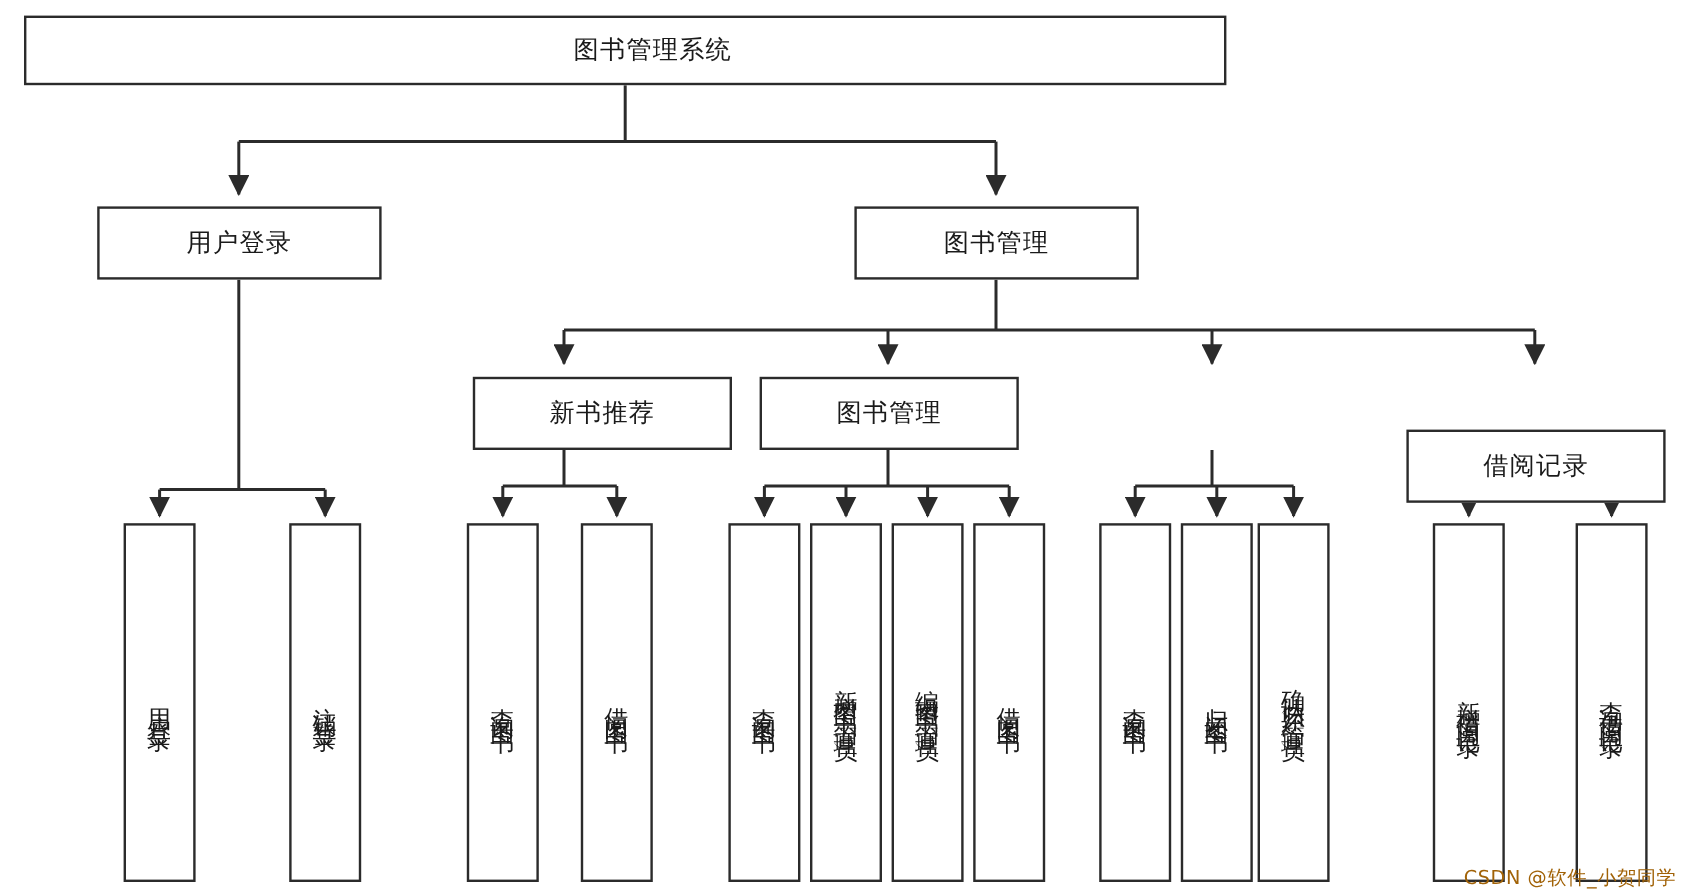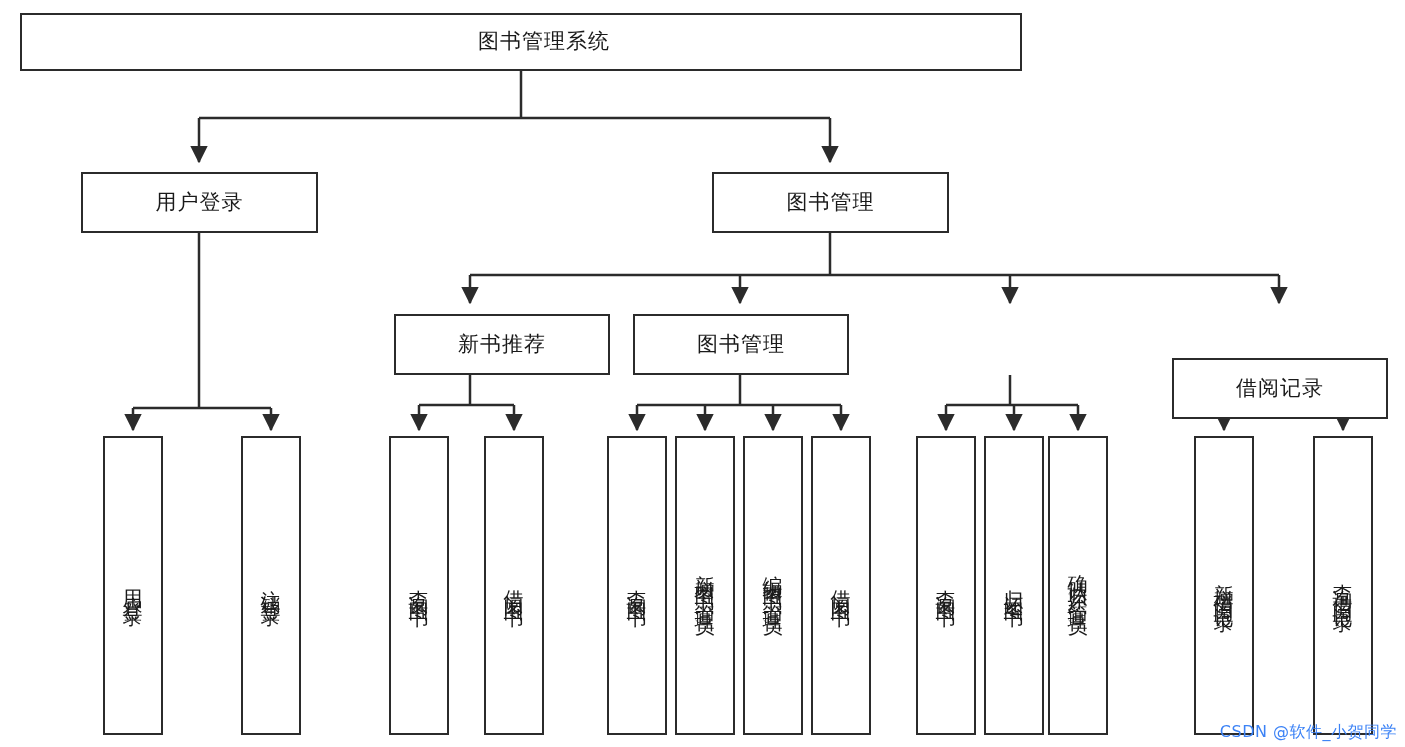--- a/index.html
+++ b/index.html
@@ -48,21 +48,21 @@
   }
   .node.title {
     font-size: 21px;
     letter-spacing: 1px;
   }
   #watermark {
     position: absolute;
     right: 8px;
     bottom: 4px;
     font-size: 16px;
-    color: #3b82f6;
+    color: #a16207;
     letter-spacing: 0.5px;
     white-space: nowrap;
     pointer-events: none;
   }
 </style>
 </head>
 <body>
 
 <div id="canvas">
 

